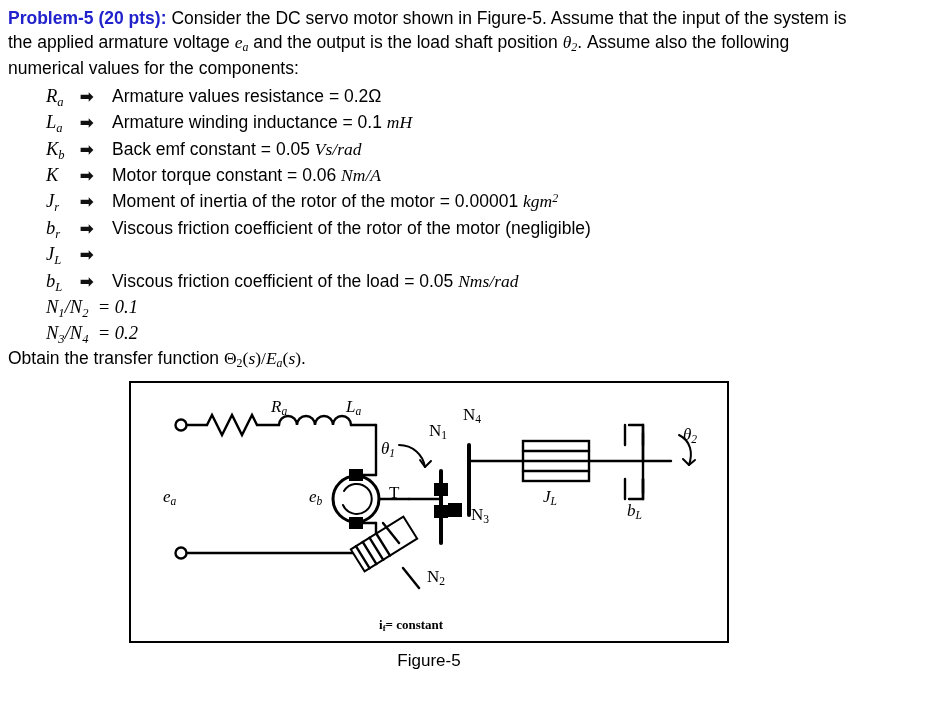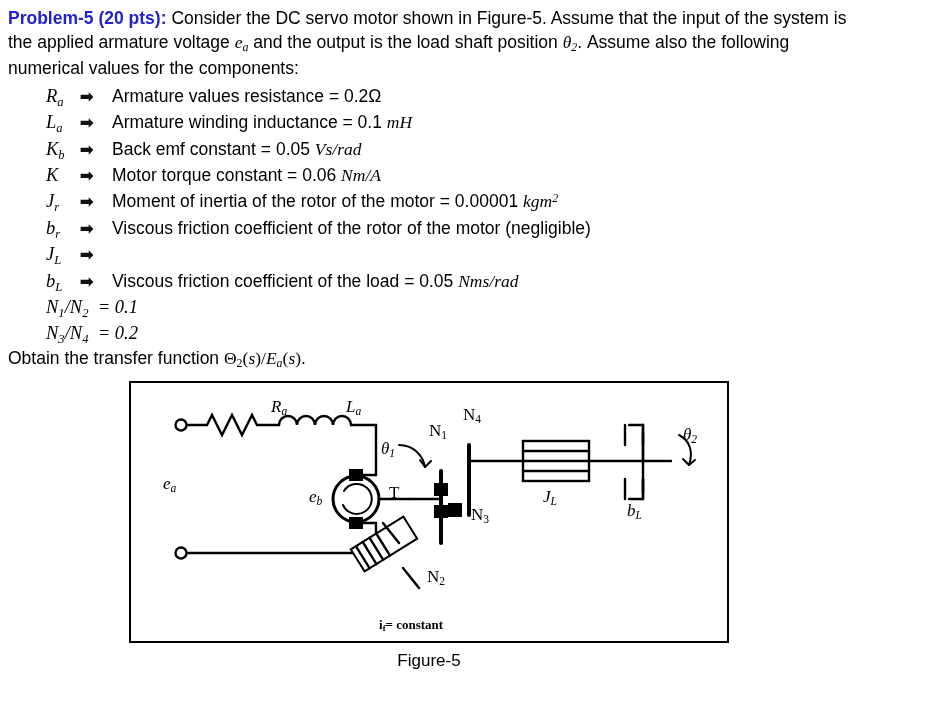--- a/index.html
+++ b/index.html
@@ -268,21 +268,21 @@
           <line x1="512" y1="78" x2="540" y2="78"></line>
 
           <path d="M548,52 C560,58 562,70 558,82" stroke-width="2"></path>
           <path d="M558,82 l-6,-6 M558,82 l6,-5" stroke-width="2"></path>
         </g>
       </svg>
 
       
       <span class="fig-label" style="left:140px; top:14px;">R<sub>a</sub></span>
       <span class="fig-label" style="left:215px; top:14px;">L<sub>a</sub></span>
-      <span class="fig-label" style="left:32px; top:91px;font-family:Liberation Serif, serif;">e<sub>a</sub></span>
+      <span class="fig-label" style="left:32px; top:104px;font-family:Liberation Serif, serif;">e<sub>a</sub></span>
       <span class="fig-label" style="left:178px; top:104px;">e<sub>b</sub></span>
       <span class="fig-label upright" style="left:258px; top:100px;">T</span>
       <span class="fig-label" style="left:250px; top:38px;margin-top:18px;">θ<sub>1</sub></span>
       <span class="fig-label" style="left:552px; top:42px;">θ<sub>2</sub></span>
       <span class="fig-label upright" style="left:298px; top:38px;">N<sub>1</sub></span>
       <span class="fig-label upright" style="left:296px; top:160px;margin-top:24px;">N<sub>2</sub></span>
       <span class="fig-label upright" style="left:340px; top:122px;">N<sub>3</sub></span>
       <span class="fig-label upright" style="left:332px; top:22px;">N<sub>4</sub></span>
       <span class="fig-label" style="left:412px; top:104px;">J<sub>L</sub></span>
       <span class="fig-label" style="left:496px; top:118px;">b<sub>L</sub></span>

